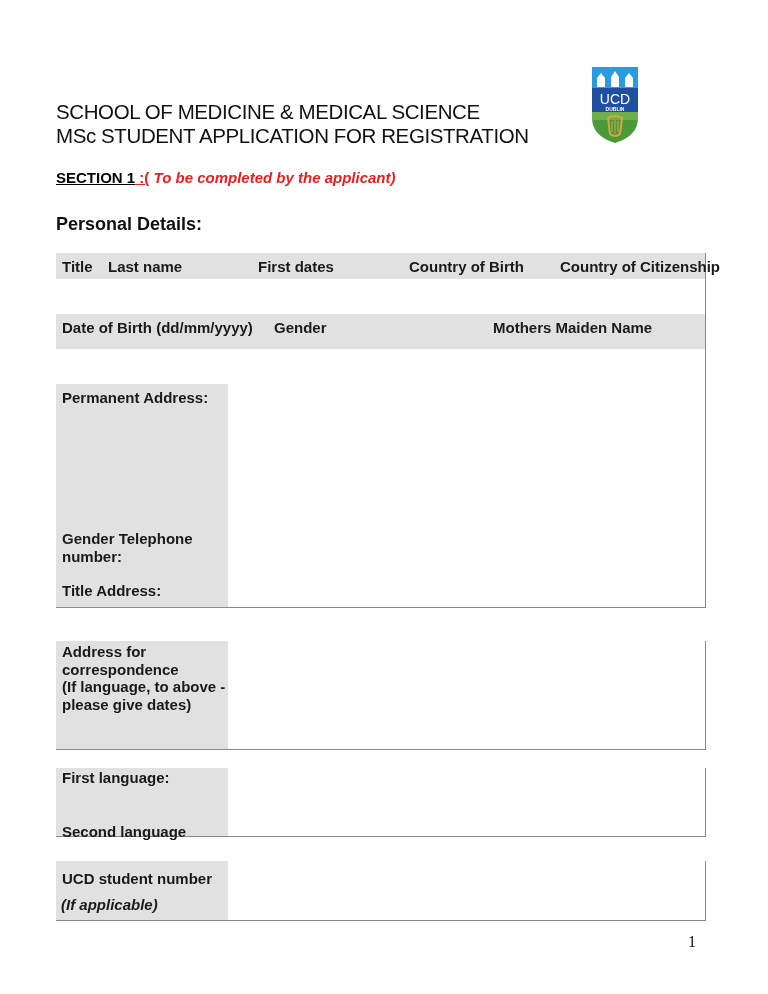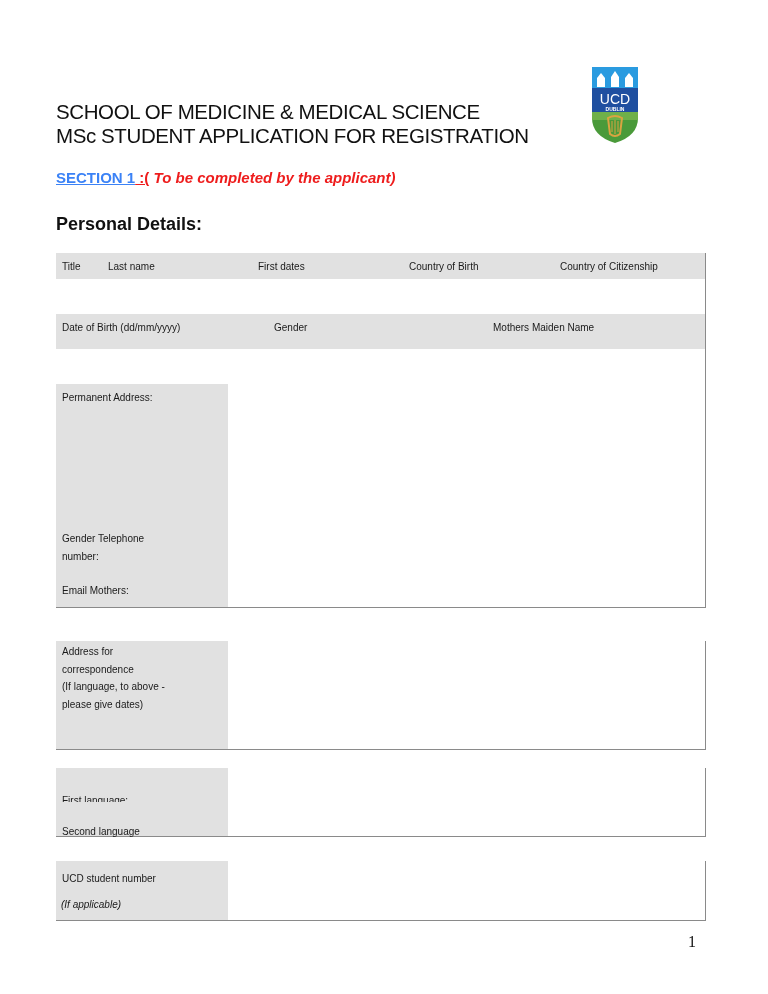--- a/index.html
+++ b/index.html
@@ -4,31 +4,31 @@
 <style>
   html, body { margin: 0; padding: 0; background: #ffffff; }
   body { width: 768px; height: 994px; position: relative; overflow: hidden;
          font-family: "Liberation Sans", "DejaVu Sans", sans-serif; color: #111; }
   .title-line { position: absolute; left: 56px; font-size: 20.5px; font-weight: normal;
                 letter-spacing: -0.4px; color: #111; white-space: nowrap; }
   #t1 { top: 100px; }
   #t2 { top: 124px; }
   .logo { position: absolute; left: 591px; top: 66px; width: 48px; height: 78px; }
   .section { position: absolute; left: 56px; top: 169px; font-size: 15px; font-weight: bold; white-space: nowrap; }
-  .section .sec-num { text-decoration: underline; color: #3b82f6; }
+  .section .sec-num { text-decoration: underline; color: #000000; }
   .section .sec-colon { color: #ee1c1c; text-decoration: underline; }
   .section .sec-note { color: #ee1c1c; font-style: italic; }
   .personal { position: absolute; left: 56px; top: 214px; font-size: 18px; font-weight: bold; }
 
   .box { position: absolute; box-sizing: border-box; border: 1px solid #8a8a8a; }
   .cell { position: absolute; box-sizing: border-box; border-right: 1px solid #8a8a8a; border-bottom: 1px solid #8a8a8a; }
   .hdr { background: #e1e1e1; }
   .lbl { background: #e1e1e1; }
   .field { background: #ffffff; }
-  .txt { position: absolute; left: 6px; top: 5px; font-size: 10px; font-weight: normal; color: #1a1a1a; line-height: 17.5px; white-space: nowrap; }
+  .txt { position: absolute; left: 6px; top: 5px; font-size: 15px; font-weight: bold; color: #1a1a1a; line-height: 17.5px; white-space: nowrap; }
   .txt.it { font-style: italic; }
   .page-num { position: absolute; left: 688px; top: 933px; font-family: "Liberation Serif", serif; font-size: 16px; color: #111; }
 </style>
 </head>
 <body>
 
 <div id="t1" class="title-line">SCHOOL OF MEDICINE &amp; MEDICAL SCIENCE</div>
 <div id="t2" class="title-line">MSc STUDENT APPLICATION FOR REGISTRATION</div>
 
 <div class="logo">
@@ -136,21 +136,21 @@
   </div>
 
 <div class="cell lbl" style="left:56px; top:520px; width:173px; height:54px;">
   <span class="txt" style="top:10px;"><span>Gender Telephone</span><br><span>number:</span></span>
 </div>
 <div class="cell field" style="left:228px; top:520px; width:478px; height:54px;">
     <span class="txt"></span>
   </div>
 
 <div class="cell lbl" style="left:56px; top:573px; width:173px; height:35px;">
-    <span class="txt" style="top:9px;">Email Mothers:</span>
+    <span class="txt" style="top:9px;">Title Address:</span>
   </div>
 <div class="cell field" style="left:228px; top:573px; width:478px; height:35px;">
     <span class="txt"></span>
   </div>
 
 <div class="box" style="left:56px; top:641px; width:650px; height:109px;"></div>
 <div class="cell lbl" style="left:56px; top:641px; width:173px; height:109px;">
   <span class="txt" style="top:2px;"><span>Address for</span><br><span>correspondence</span><br><span>(If language, to above -</span><br><span>please give dates)</span></span>
 </div>
 <div class="cell field" style="left:228px; top:641px; width:478px; height:35px;">
@@ -158,21 +158,21 @@
   </div>
 <div class="cell field" style="left:228px; top:675px; width:478px; height:35px;">
     <span class="txt"></span>
   </div>
 <div class="cell field" style="left:228px; top:709px; width:478px; height:41px;">
     <span class="txt"></span>
   </div>
 
 <div class="box" style="left:56px; top:768px; width:650px; height:69px;"></div>
 <div class="cell lbl" style="left:56px; top:768px; width:173px; height:35px;">
-    <span class="txt" style="top:24px;">First language:</span>
+    <span class="txt" style="top:1px;">First language:</span>
   </div>
 <div class="cell field" style="left:228px; top:768px; width:478px; height:35px;">
     <span class="txt"></span>
   </div>
 <div class="cell lbl" style="left:56px; top:802px; width:173px; height:35px;">
     <span class="txt" style="top:9px;margin-top:12px;">Second language</span>
   </div>
 <div class="cell field" style="left:228px; top:802px; width:478px; height:35px;">
     <span class="txt"></span>
   </div>

